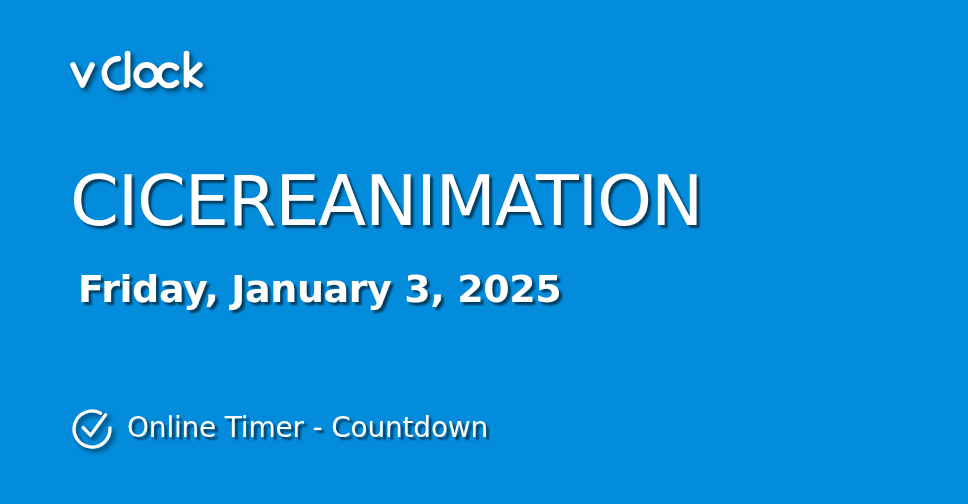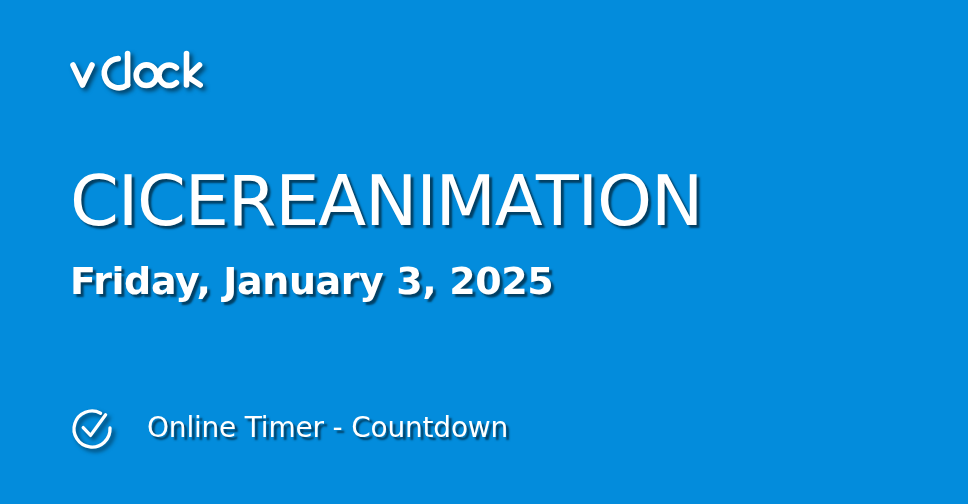--- a/index.html
+++ b/index.html
@@ -50,21 +50,21 @@
     color: #ffffff;
     white-space: nowrap;
     text-shadow: 3px 3px 2px rgba(0,0,0,0.55);
   }
 
   
   .subdate {
     position: absolute;
     left: 70px;
     top: 262px;
-    margin: 0;
+    margin: 8px;
     font-family: "DejaVu Sans", sans-serif;
     font-size: 38px;
     font-weight: 700;
     line-height: 1.05;
     letter-spacing: -0.4px;
     color: #ffffff;
     white-space: nowrap;
     text-shadow: 3px 3px 2px rgba(0,0,0,0.55);
   }
 
@@ -86,21 +86,20 @@
     filter: drop-shadow(3px 3px 2px rgba(0,0,0,0.55));
   }
   .footer-label {
     font-family: "DejaVu Sans", sans-serif;
     font-size: 28px;
     font-weight: 400;
     line-height: 1;
     letter-spacing: -0.2px;
     color: #ffffff;
     text-shadow: 3px 3px 2px rgba(0,0,0,0.55);
-    margin-left: 20px;
   }
 </style>
 </head>
 <body>
 
 <div class="page">
 
   <a class="brand" href="#" aria-label="vClock">
     <svg class="brand-mark" width="160" height="50" viewBox="0 0 160 50" fill="none" xmlns="http://www.w3.org/2000/svg">
 

